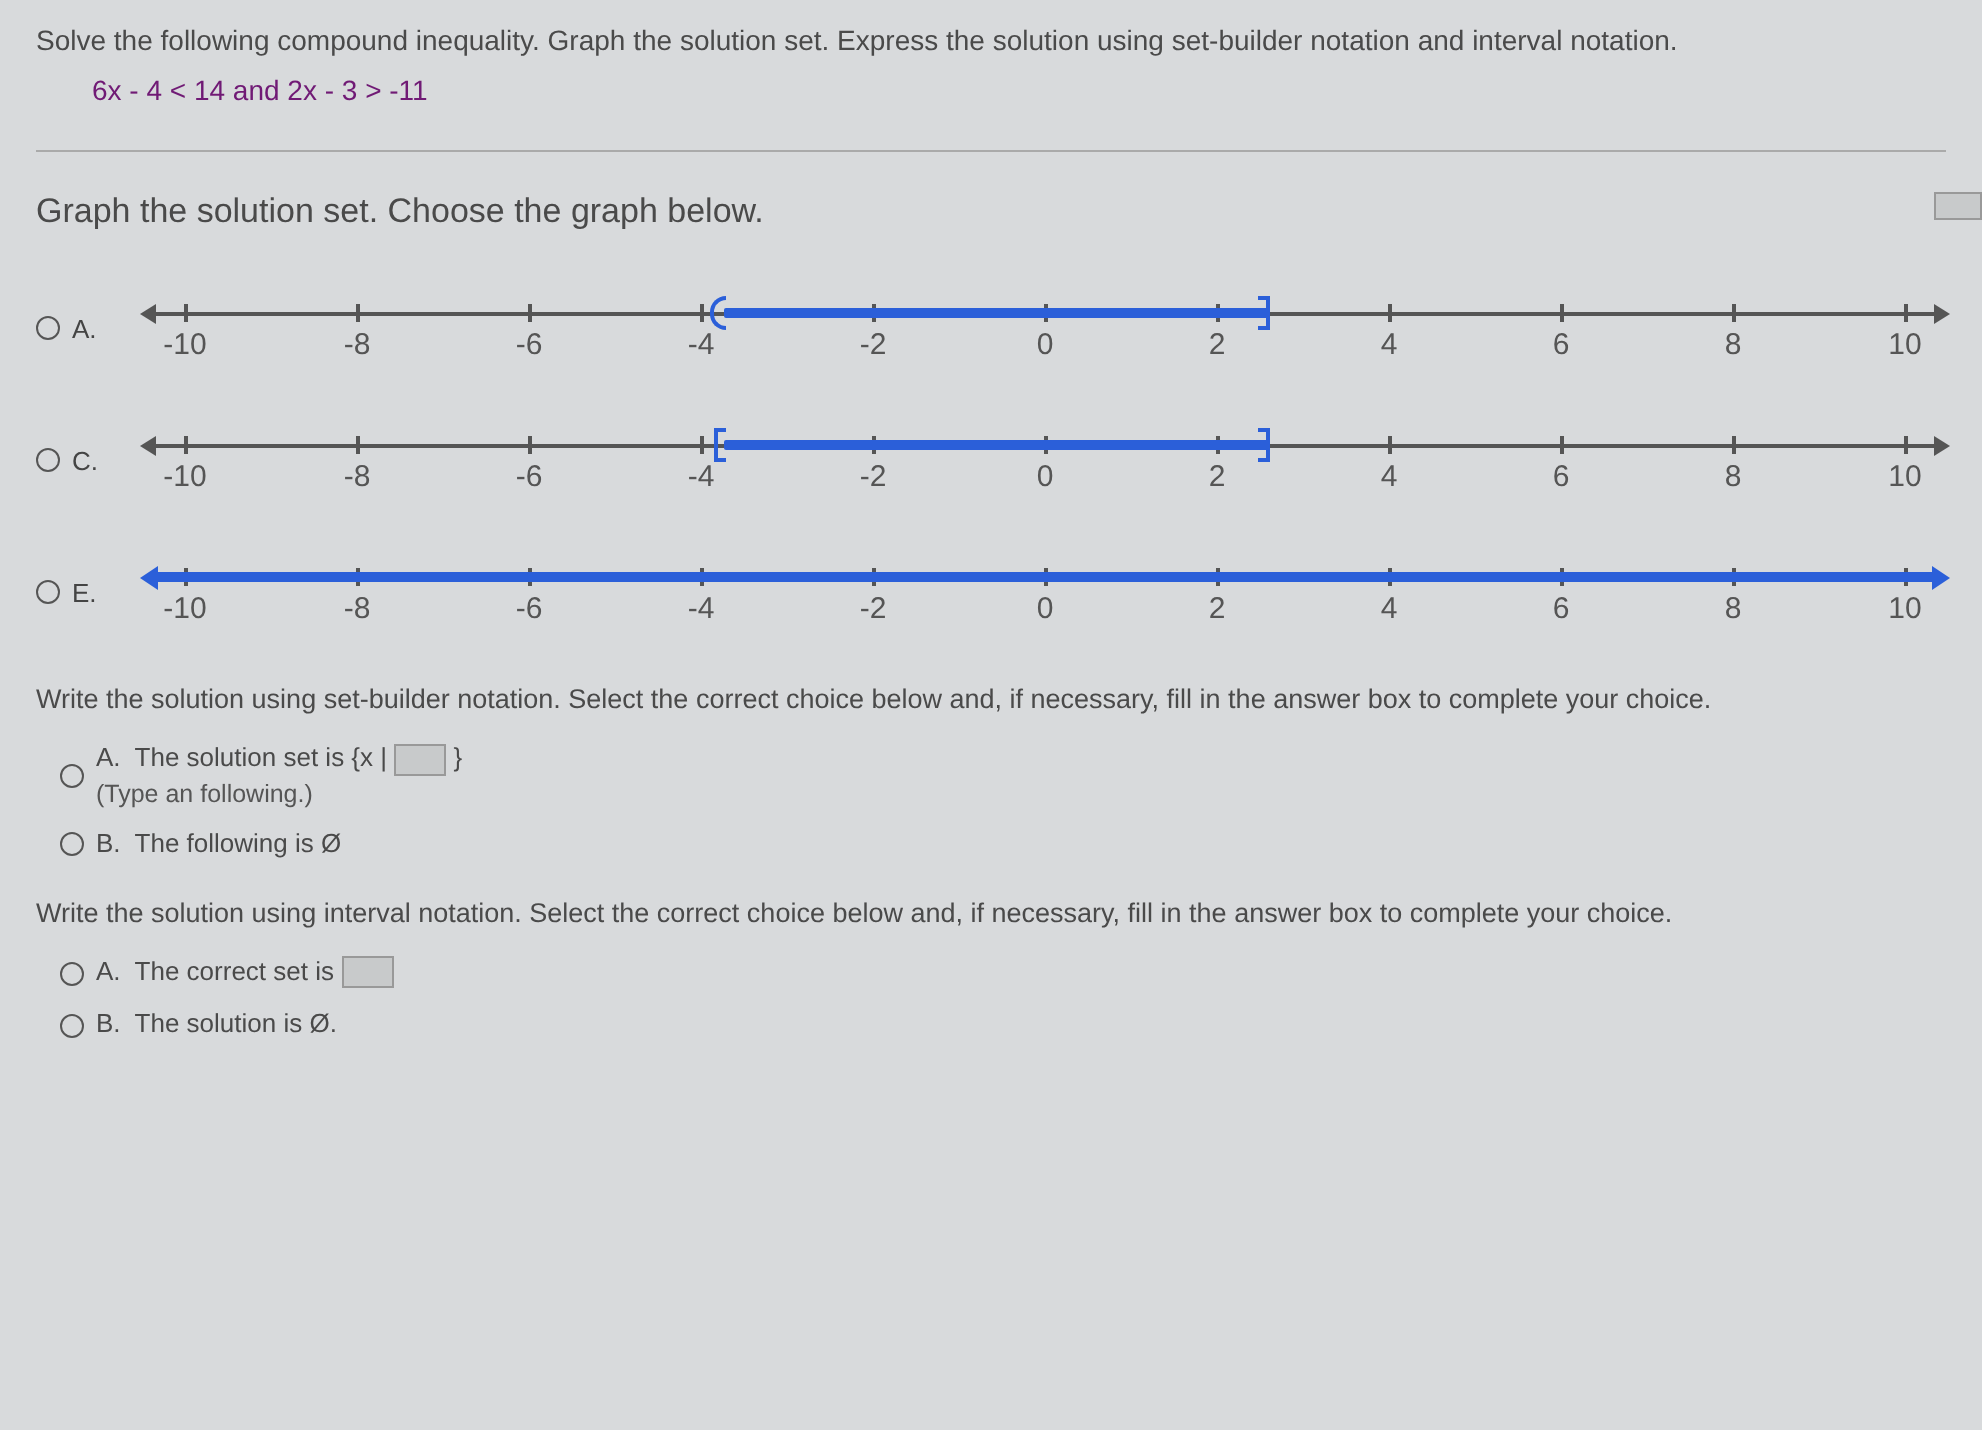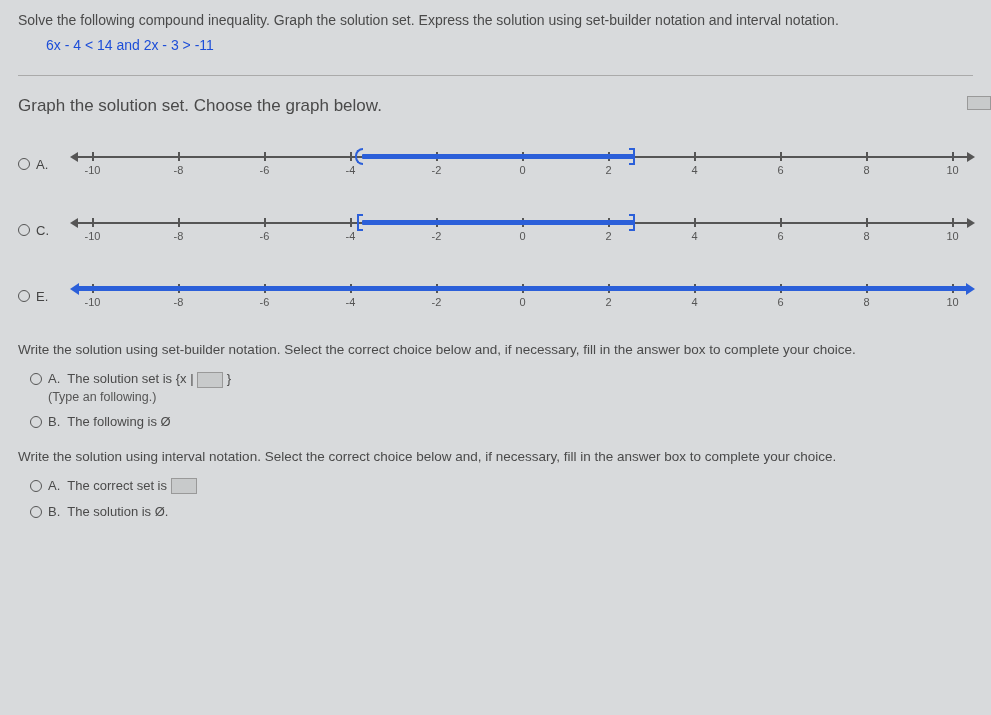--- a/index.html
+++ b/index.html
@@ -7,21 +7,21 @@
   width: 991px;
   height: 715px;
   background: #d8dadc;
   font-family: Arial, sans-serif;
   color: #3a3a3a;
   padding: 12px 18px;
   position: relative;
   overflow: hidden;
 }
 .problem-text { font-size: 14px; color: #4a4a4a; margin-bottom: 9px; }
-.inequality { font-size: 14px; color: #1d4ed8; margin-left: 28px; margin-bottom: 22px; }
+.inequality { font-size: 14px; color: #701a75; margin-left: 28px; margin-bottom: 22px; }
 .divider { border: none; border-top: 1px solid #aaa; margin-bottom: 20px; }
 .section-prompt { font-size: 17px; color: #4a4a4a; margin-bottom: 28px; }
 
 .graph-row {
   display: flex;
   align-items: center;
   margin-bottom: 26px;
 }
 .radio-option {
   display: inline-flex;
@@ -51,21 +51,21 @@
   position: absolute; top: 8px;
   width: 0; height: 0;
   border-top: 5px solid transparent;
   border-bottom: 5px solid transparent;
 }
 .arrow-left { left: -2px; border-right: 8px solid #555; }
 .arrow-right { right: -2px; border-left: 8px solid #555; }
 .ticks { position: absolute; top: 0; left: 20px; right: 20px; height: 40px; display: flex; justify-content: space-between; }
 .tick { position: relative; width: 1px; }
 .tick::before { content: ''; position: absolute; top: 8px; left: 0; width: 1.5px; height: 9px; background: #555; }
-.tick-label { position: absolute; top: 20px; left: 50%; transform: translateX(-50%); font-size: 11px; color: #555; white-space: nowrap; }
+.tick-label { position: absolute; top: 20px; left: 50%; transform: translateX(-50%); font-size: 15px; color: #555; white-space: nowrap; }
 .blue-segment {
   position: absolute;
   top: 10px;
   height: 5px;
   background: #2b5fd9;
   border-radius: 1px;
 }
 .bracket-left, .bracket-right {
   position: absolute; top: 4px; width: 6px; height: 17px;
   border: 2.5px solid #2b5fd9;
@@ -81,21 +81,21 @@
 .blue-arrow-left, .blue-arrow-right {
   position: absolute; top: 7px;
   width: 0; height: 0;
   border-top: 6px solid transparent;
   border-bottom: 6px solid transparent;
 }
 .blue-arrow-left { border-right: 9px solid #2b5fd9; }
 .blue-arrow-right { border-left: 9px solid #2b5fd9; }
 
 .sub-section { font-size: 13.5px; color: #4a4a4a; margin: 20px 0 14px 0; }
-.answer-row { display: flex; align-items: flex-start; margin-bottom: 10px; margin-left: 12px; }
+.answer-row { display: flex; align-items: center; margin-bottom: 10px; margin-left: 12px; }
 .answer-row .radio-circle { margin-top: 2px; }
 .answer-text { font-size: 13px; color: #4a4a4a; }
 .answer-hint { font-size: 12.5px; color: #555; margin-top: 2px; }
 .input-box {
   display: inline-block;
   width: 26px; height: 16px;
   background: #c8cacb;
   border: 1px solid #999;
   vertical-align: middle;
 }

